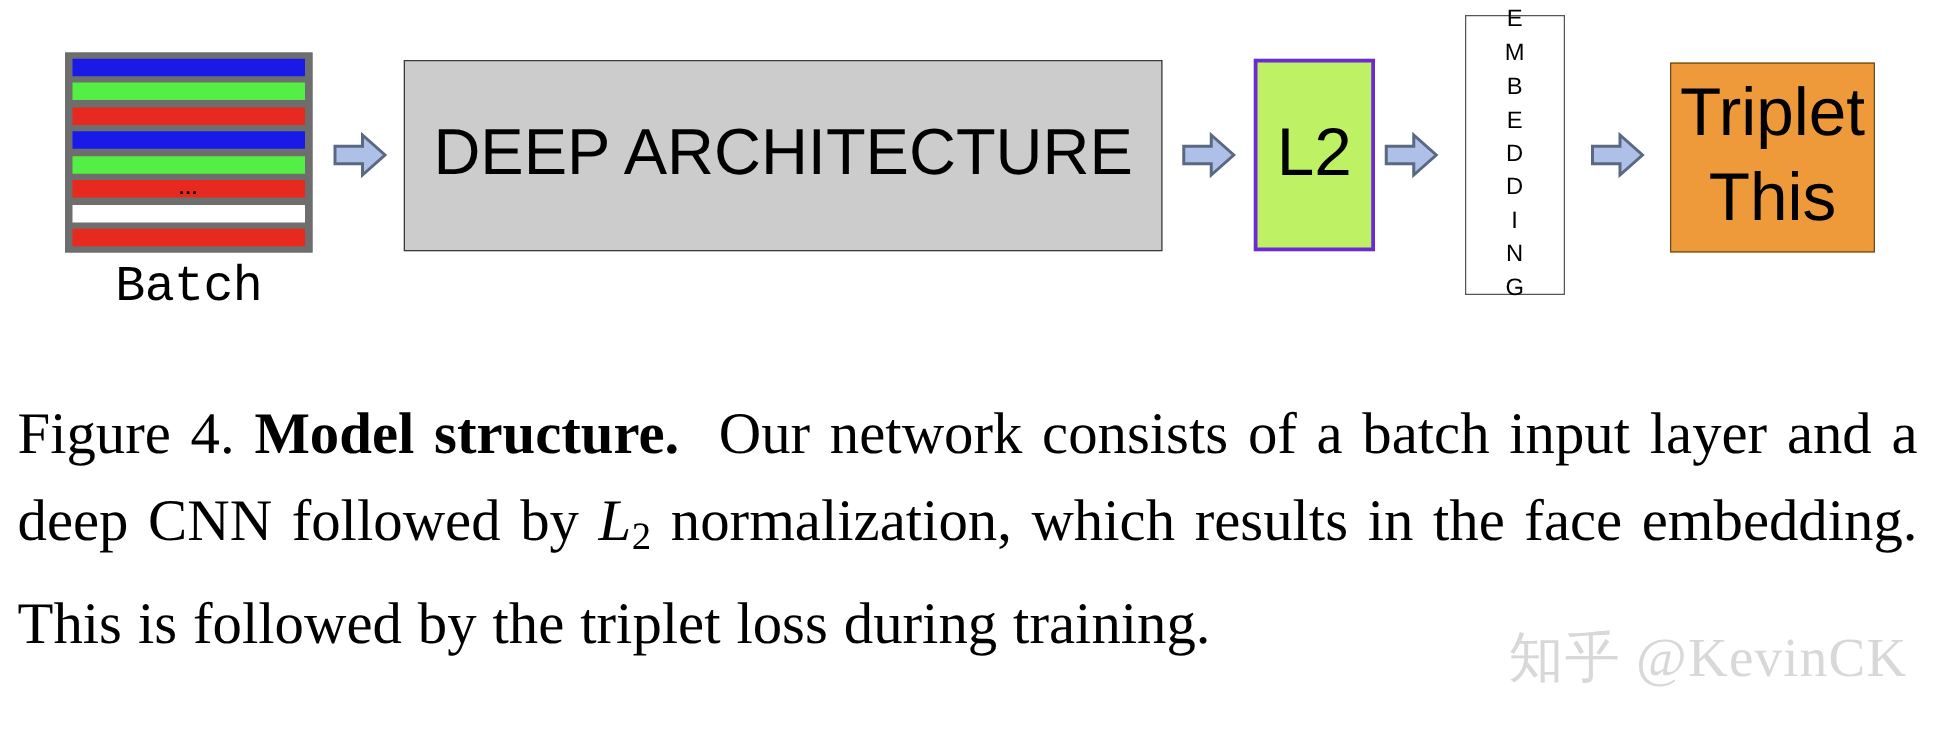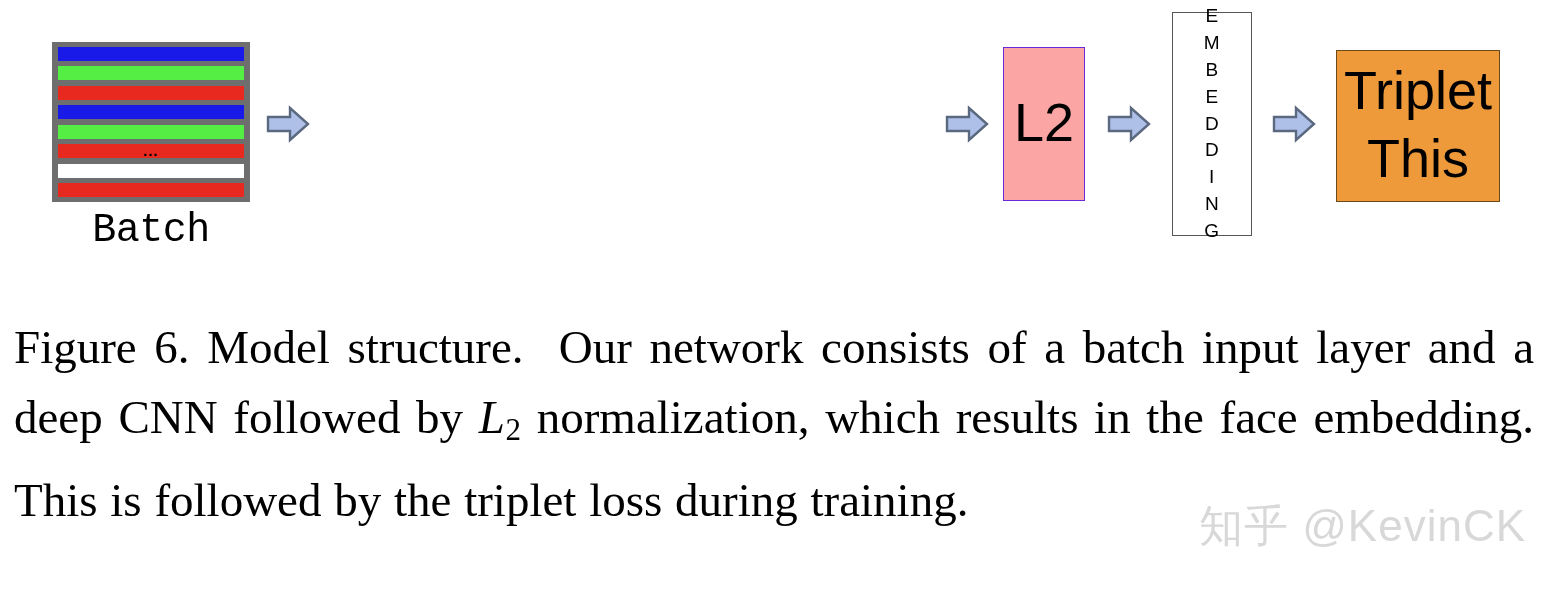--- a/index.html
+++ b/index.html
@@ -96,24 +96,24 @@
     background: #cccccc;
     border: 1px solid #3a3a3a;
     font-size: 52px;
     letter-spacing: 0px;
   }
   #deep-architecture-label { transform: translateY(-3px); white-space: nowrap; }
 
   #l2-box {
     left: 1003px;
     top: 47px;
-    width: 82px;
+    width: 97px;
     height: 154px;
-    background: #fca5a5;
-    border: 1px solid #6d28d9;
+    background: #bef264;
+    border: 3px solid #6d28d9;
     font-size: 54px;
   }
   #l2-label { transform: translateY(-2px); }
 
   #embedding-box {
     left: 1172px;
     top: 12px;
     width: 80px;
     height: 224px;
     background: #ffffff;
@@ -150,38 +150,38 @@
     top: 312px;
     width: 1520px;
     font-family: "Liberation Serif", serif;
     font-size: 47px;
     line-height: 70px;
     color: #000000;
     text-align: justify;
     text-align-last: left;
     word-spacing: 1px;
   }
-  #figure-caption b { font-weight: 400; }
+  #figure-caption b { font-weight: 700; }
   .mathvar {
     font-family: "Liberation Serif", serif;
     font-style: italic;
   }
   .mathvar sub {
     font-style: normal;
     font-size: 0.66em;
     vertical-align: -0.22em;
     margin-left: 0.5px;
   }
 
   
   #watermark {
     position: absolute;
     right: 20px;
     top: 497px;
-    font-family: Liberation Sans, sans-serif;
+    font-family: Liberation Serif, serif;
     font-size: 44px;
     color: #d8d8d8;
     letter-spacing: 1px;
     white-space: nowrap;
     pointer-events: none;
   }
 </style>
 </head>
 <body>
 
@@ -202,20 +202,23 @@
     </div>
     <div id="batch-label">Batch</div>
   </div>
 
   <div class="flow-arrow" style="left:265px; top:101px;">
     <svg viewBox="0 0 46 46" xmlns="http://www.w3.org/2000/svg">
       <path d="M3 16 L25 16 L25 7 L43 23 L25 39 L25 30 L3 30 Z" fill="#aec0e8" stroke="#5a6880" stroke-width="2.4" stroke-linejoin="miter"></path>
     </svg>
   </div>
 
+  <div id="deep-architecture-box" class="stage-box">
+    <span id="deep-architecture-label">DEEP ARCHITECTURE</span>
+  </div>
 
   <div class="flow-arrow" style="left:944px; top:101px;">
     <svg viewBox="0 0 46 46" xmlns="http://www.w3.org/2000/svg">
       <path d="M3 16 L25 16 L25 7 L43 23 L25 39 L25 30 L3 30 Z" fill="#aec0e8" stroke="#5a6880" stroke-width="2.4" stroke-linejoin="miter"></path>
     </svg>
   </div>
 
   <div id="l2-box" class="stage-box">
     <span id="l2-label">L2</span>
   </div>
@@ -248,15 +251,15 @@
 
   <div id="triplet-loss-box" class="stage-box">
     <span id="triplet-loss-label">
       <span>Triplet</span><br>
       <span>This</span>
     </span>
   </div>
 
 </div>
 
-<div id="figure-caption"><span>Figure 6.</span> <b>Model structure.</b>&nbsp; <span>Our network consists of a batch input layer and a deep CNN followed by</span> <span class="mathvar"><span>L</span><sub>2</sub></span> <span>normalization, which results in the face embedding. This is followed by the triplet loss during training.</span></div>
+<div id="figure-caption"><span>Figure 4.</span> <b>Model structure.</b>&nbsp; <span>Our network consists of a batch input layer and a deep CNN followed by</span> <span class="mathvar"><span>L</span><sub>2</sub></span> <span>normalization, which results in the face embedding. This is followed by the triplet loss during training.</span></div>
 
 <div id="watermark">知乎 @KevinCK</div>
 
 </body></html>

